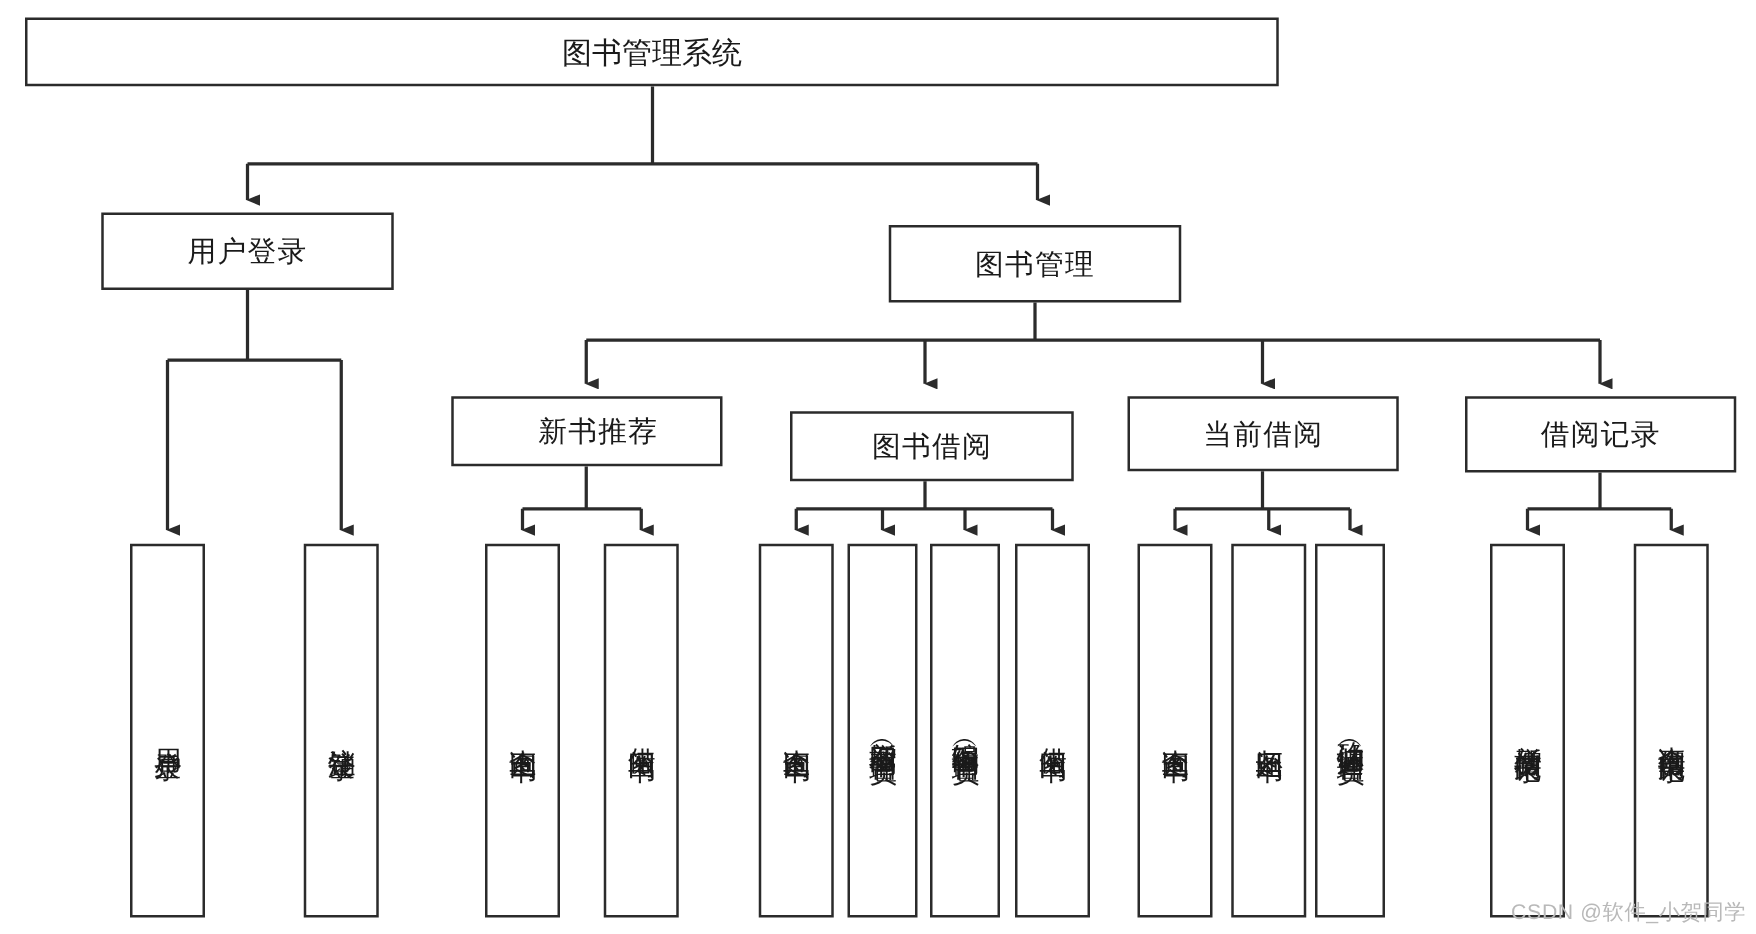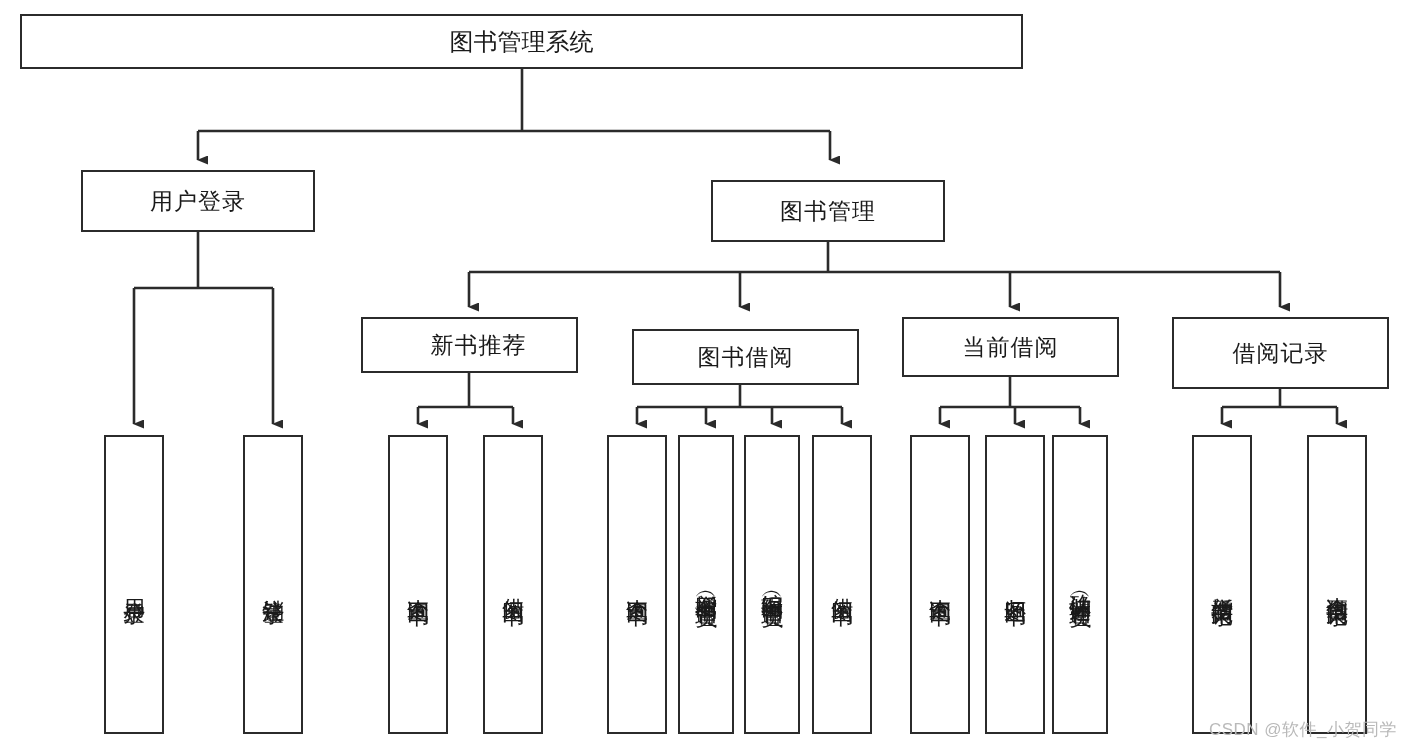--- a/index.html
+++ b/index.html
@@ -88,21 +88,21 @@
 
   <div class="node h" style="left:361px;top:317px;width:217px;height:56px;padding-left:18px;">
     <span>新书推荐</span>
   </div>
   <div class="node h" style="left:632px;top:317px;width:227px;height:56px;margin-top:12px;">
     <span>图书借阅</span>
   </div>
   <div class="node h" style="left:902px;top:317px;width:217px;height:60px;">
     <span>当前借阅</span>
   </div>
-  <div class="node h" style="left:1172px;top:317px;width:217px;height:72px;justify-content:center;">
+  <div class="node h" style="left:1172px;top:317px;width:217px;height:61px;justify-content:center;">
     <span>借阅记录</span>
   </div>
 
   <div class="node leaf" style="left:104px;top:435px;width:60px;height:299px;">
     <span class="vtext">用户登录</span>
   </div>
   <div class="node leaf" style="left:243px;top:435px;width:60px;height:299px;">
     <span class="vtext">注销登录</span>
   </div>
   <div class="node leaf" style="left:388px;top:435px;width:60px;height:299px;">

